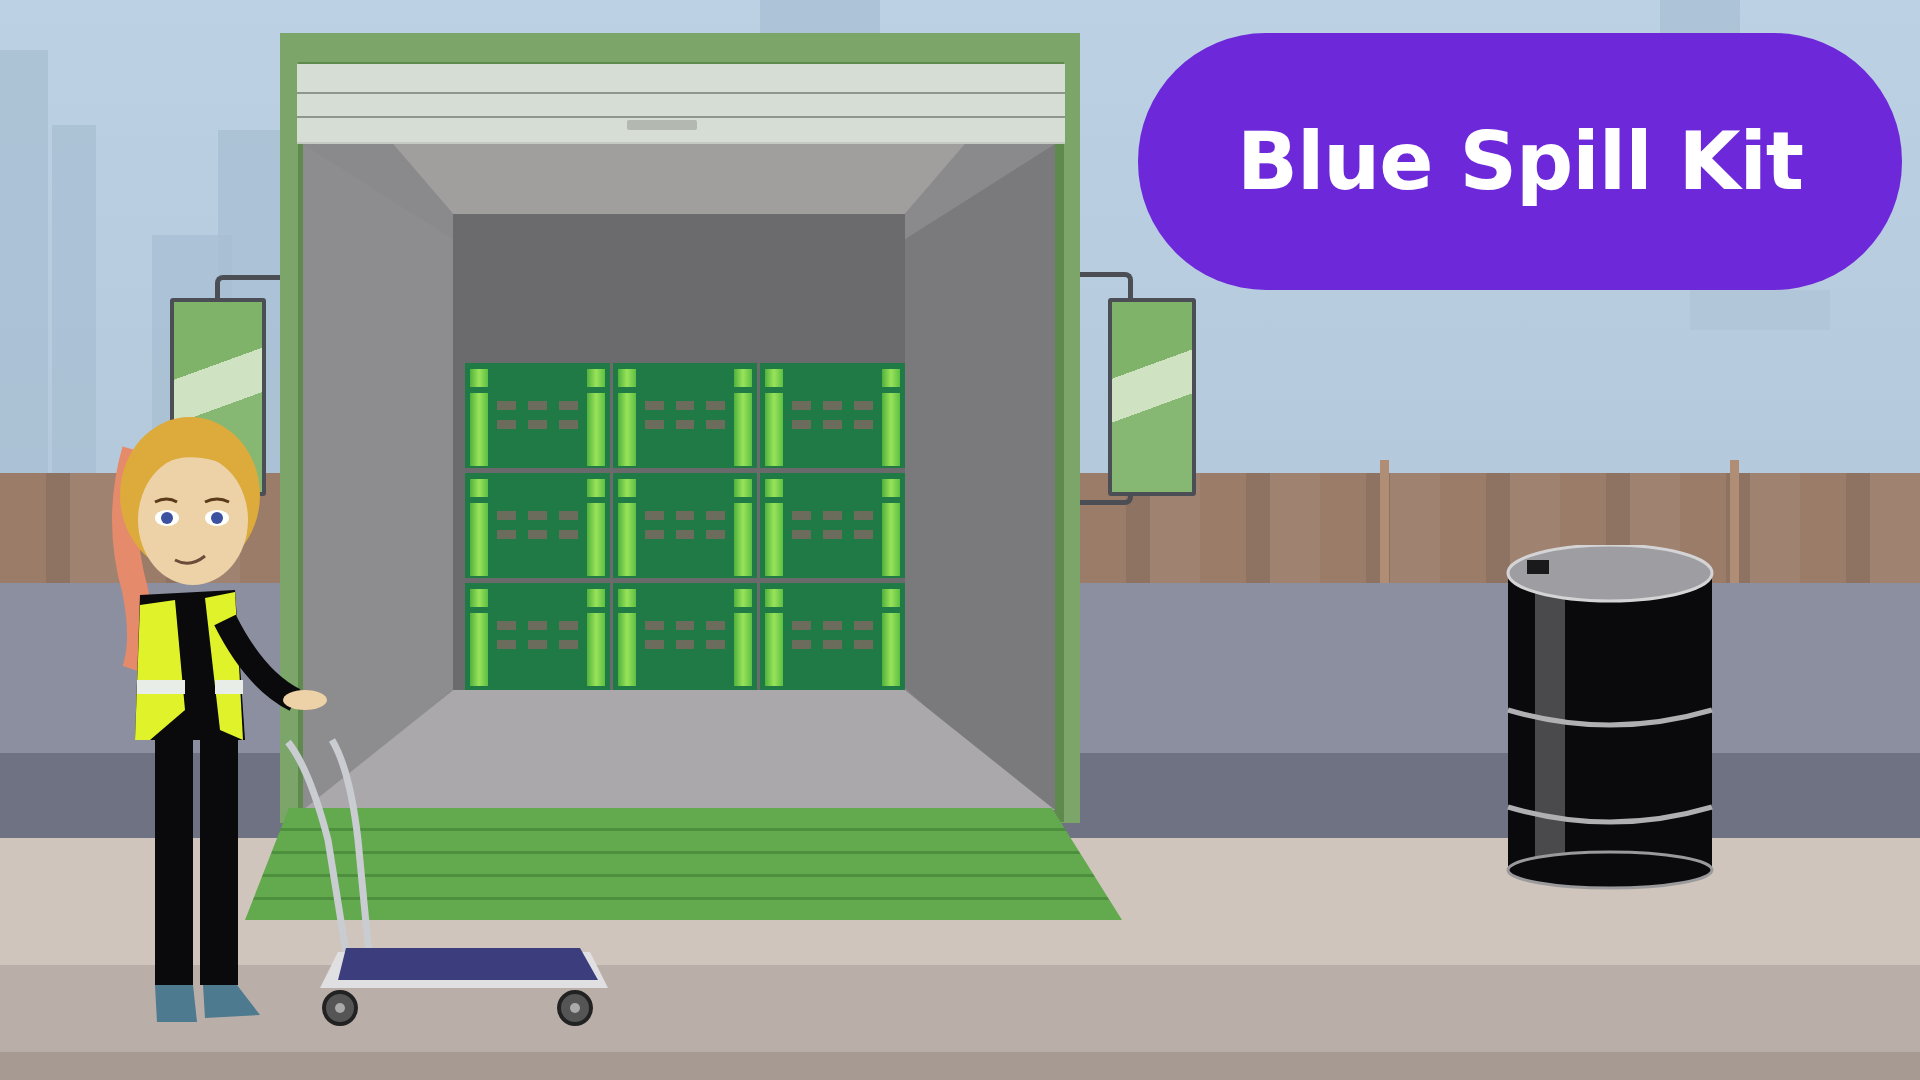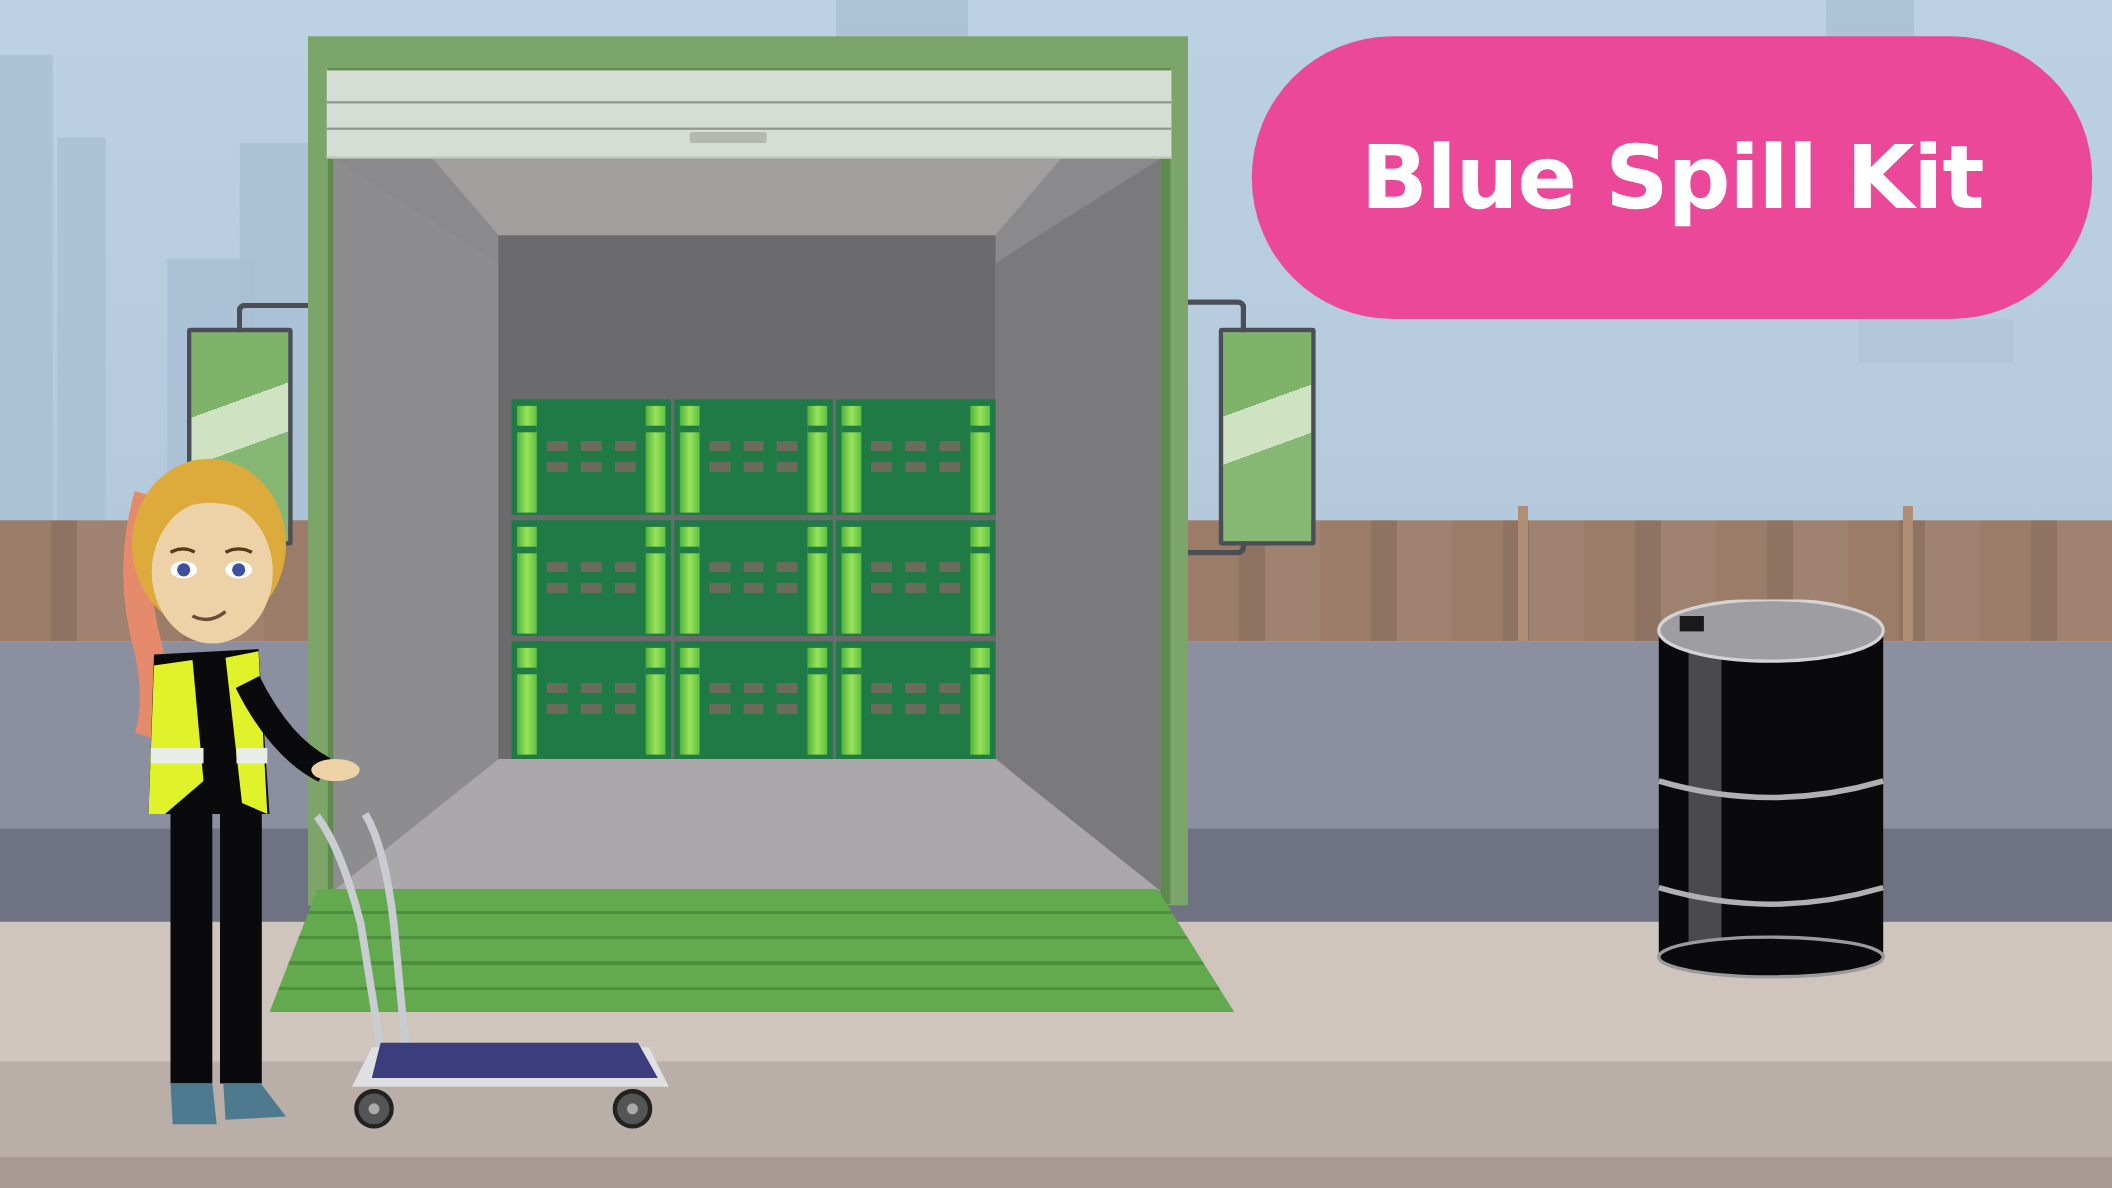--- a/index.html
+++ b/index.html
@@ -37,21 +37,21 @@
   .crate .post.l{left:5px;} .crate .post.r{right:5px;}
   .crate .holes{position:absolute;left:32px;right:32px;top:38px;display:grid;grid-template-columns:repeat(3,1fr);gap:10px 12px;}
   .crate .holes span{height:9px;background:#7a6a62;opacity:.85;}
   .crate .bar{position:absolute;left:0;right:0;bottom:-4px;height:6px;background:#6a6a6c;}
   
   .ramp{left:245px;top:808px;width:877px;height:112px;background:repeating-linear-gradient(180deg,#63a94e 0 20px,#4e8f3d 20px 23px);clip-path:polygon(5% 0,92% 0,100% 100%,0 100%);}
   
   .mirror{background:linear-gradient(160deg,#7fb36a 0 35%,#cfe2c2 35% 55%,#86b873 55%);border:4px solid #4b4f55;border-radius:3px;}
   .mirror-arm{border:5px solid #4b4f55;}
   
-  .title-pill{left:1138px;top:33px;width:764px;height:257px;background:#ec4899;border-radius:128px;display:flex;align-items:center;justify-content:center;text-align:center;}
+  .title-pill{left:1138px;top:33px;width:764px;height:257px;background:#6d28d9;border-radius:128px;display:flex;align-items:center;justify-content:center;text-align:center;}
   .title-text{color:#fff;font-weight:bold;font-size:80px;line-height:102px;font-family:"DejaVu Sans",sans-serif;letter-spacing:-1px;}
   
   .barrel{left:1505px;top:545px;width:210px;height:350px;}
   
   .char{left:105px;top:410px;width:240px;height:620px;}
   
   .cart{left:280px;top:730px;width:340px;height:300px;}
 </style>
 </head>
 <body>

